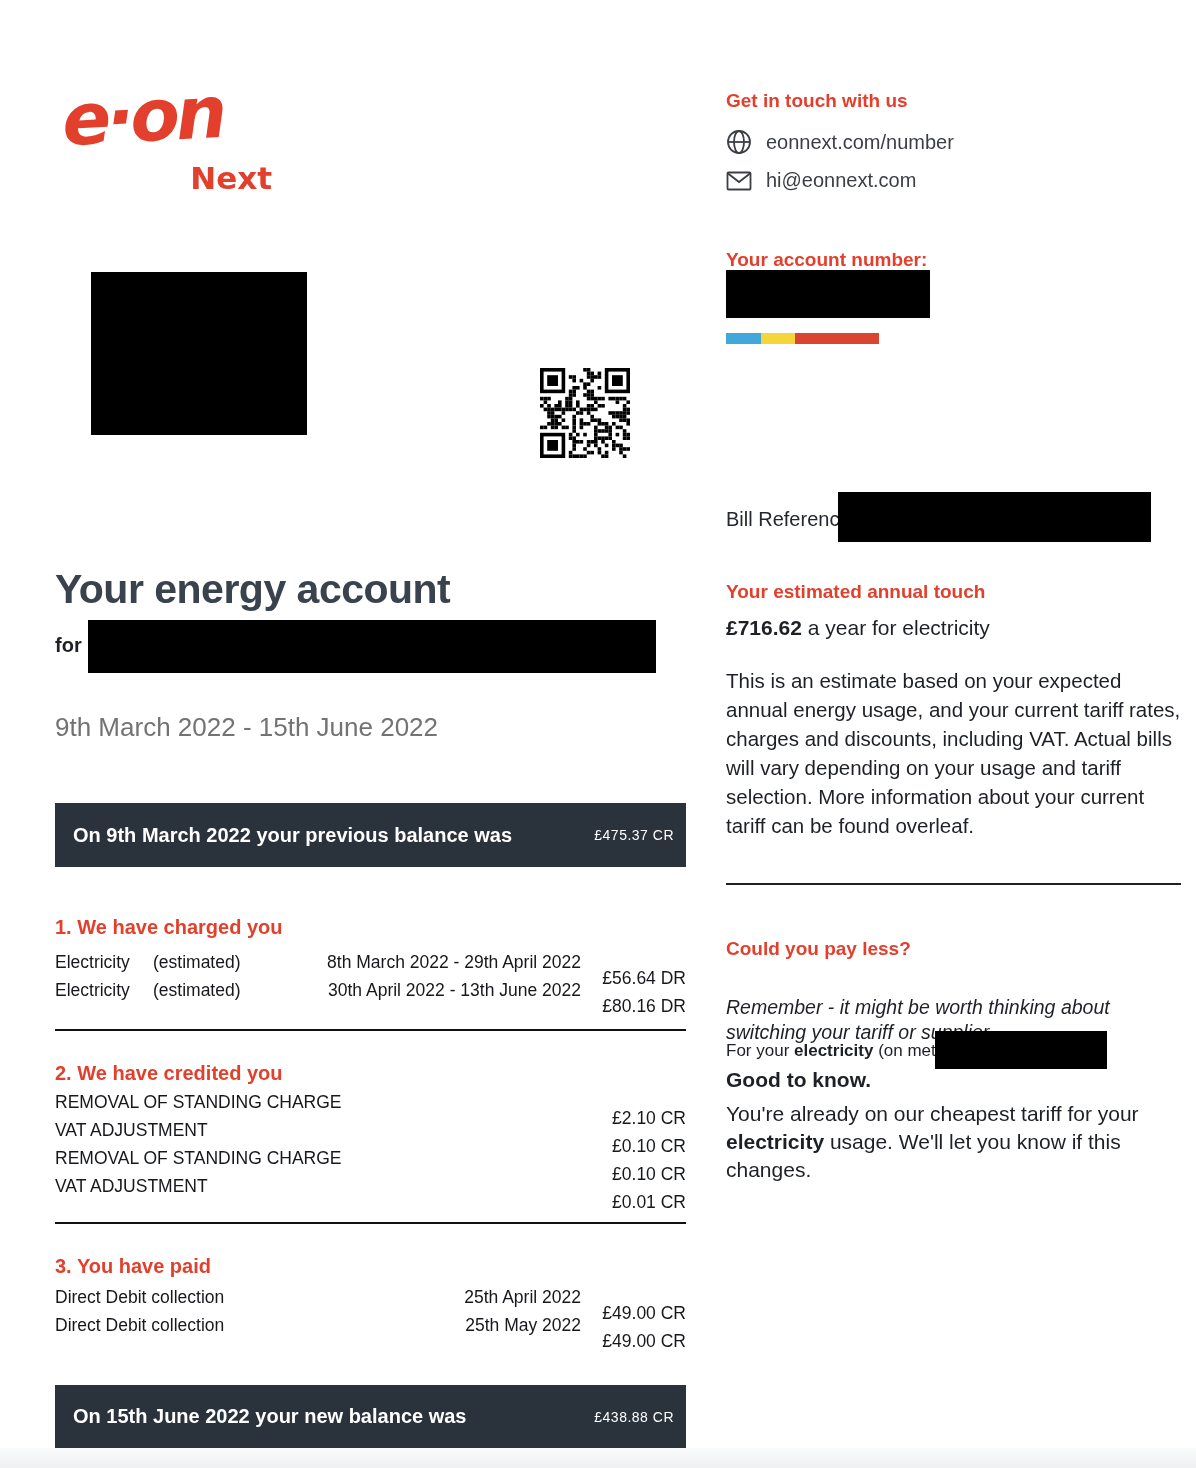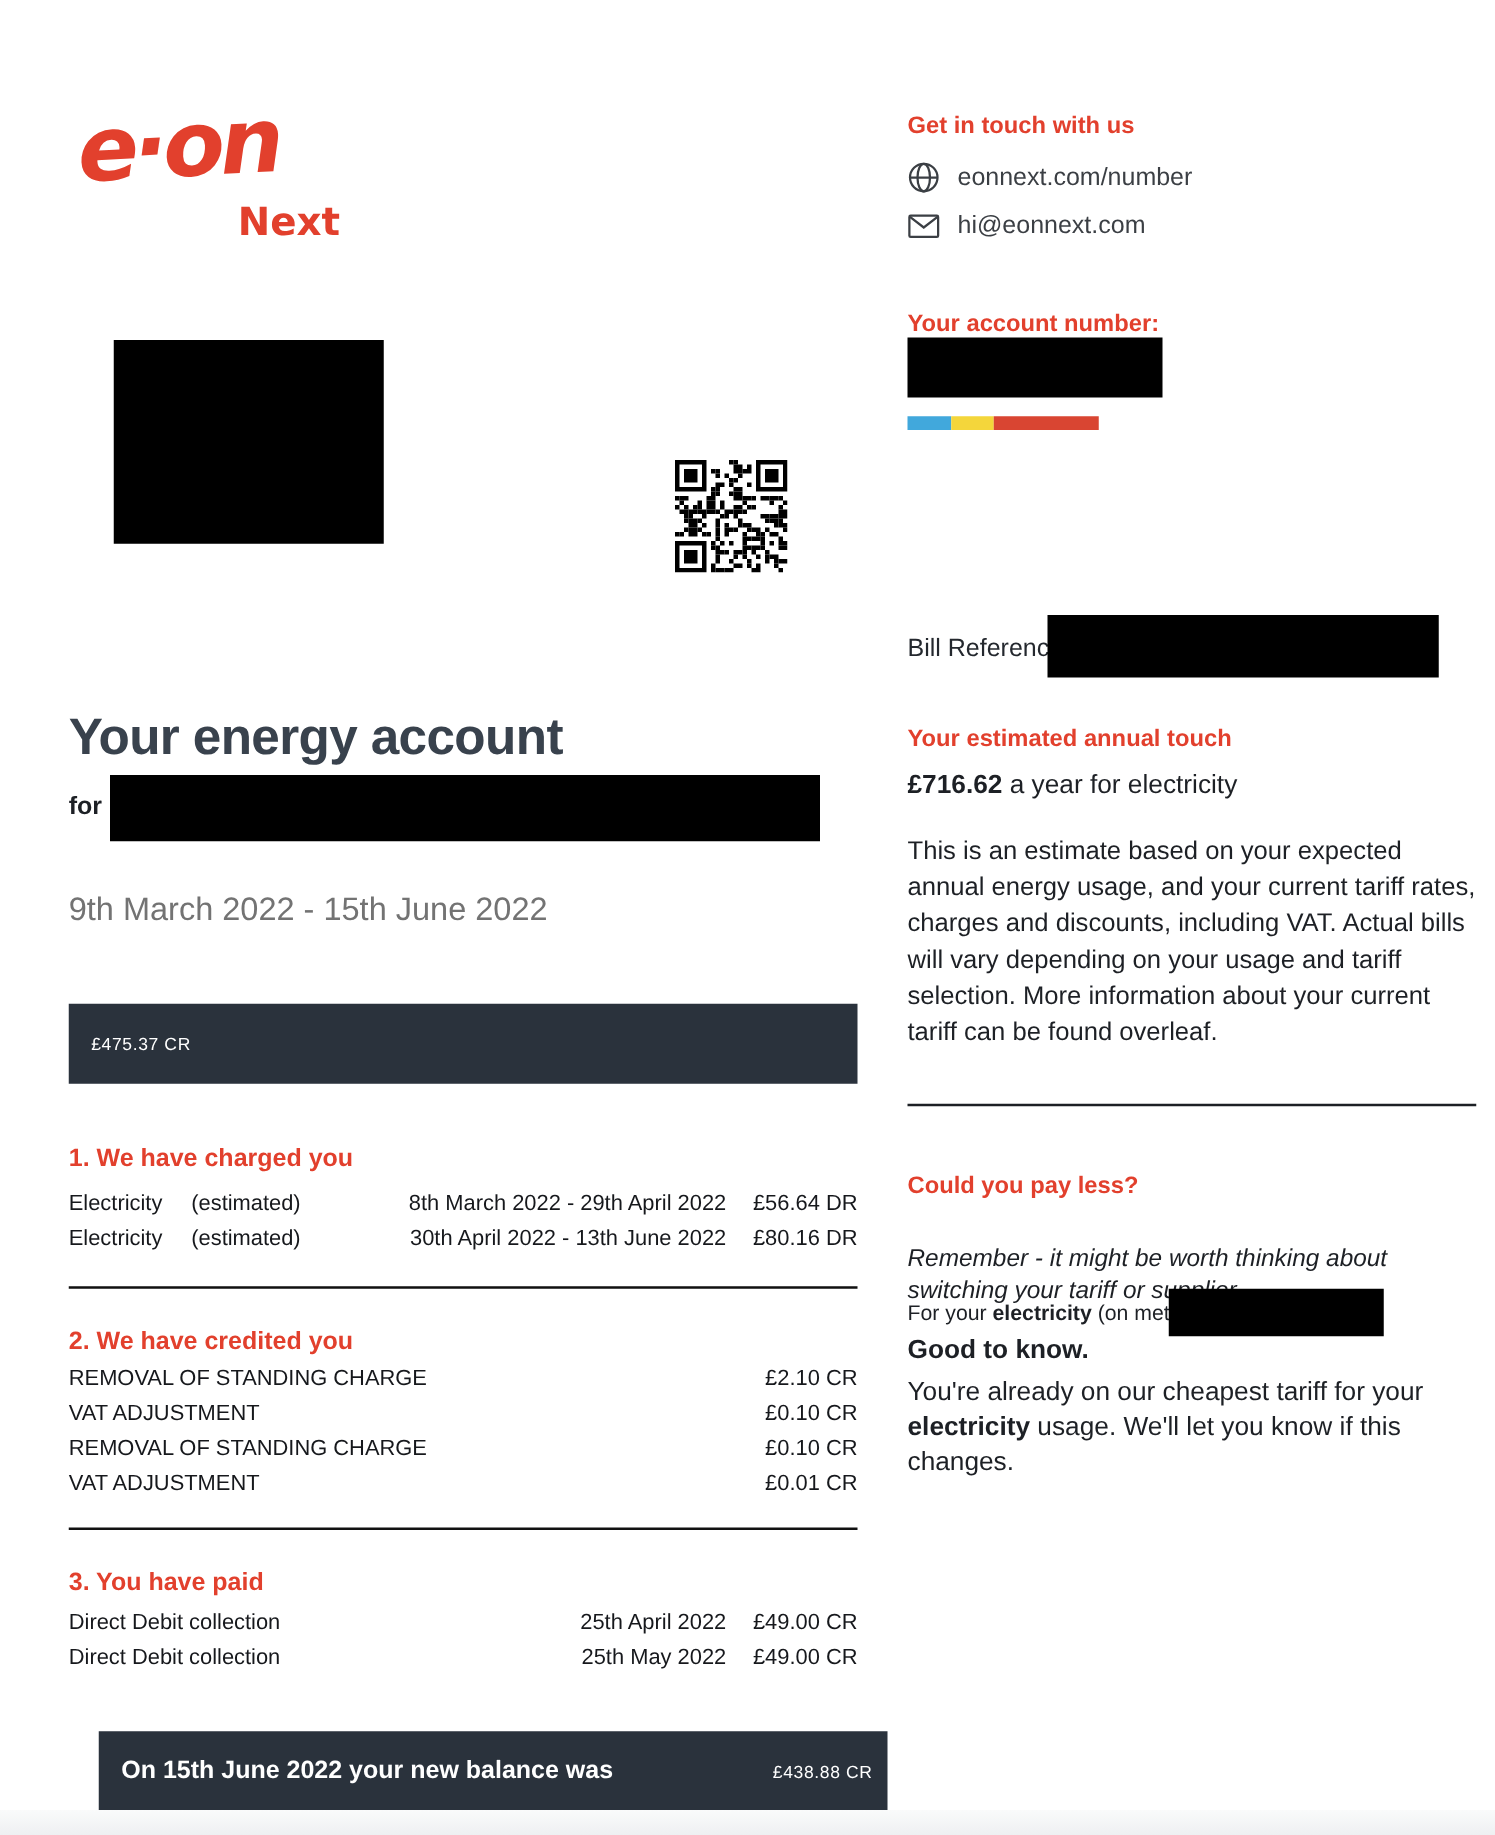--- a/index.html
+++ b/index.html
@@ -62,21 +62,21 @@
   }
   .banner .b-label { font-weight: bold; font-size: 20px; }
   .banner .b-amount { font-size: 14px; font-weight: normal; letter-spacing: 0.5px; }
 
   .sec-head { font-size: 20px; font-weight: bold; color: #e2402d; }
   .sec-rows { left: 55px; width: 631px; }
   .srow { position: relative; height: 28px; font-size: 17.5px; color: #16181c; }
   .srow .c-label  { position: absolute; left: 0; white-space: nowrap; }
   .srow .c-detail { position: absolute; left: 98px; white-space: nowrap; }
   .srow .c-date   { position: absolute; right: 105px; white-space: nowrap; }
-  .srow .c-amount { position: absolute; right: 0; white-space: nowrap; }
+  .srow .c-amount { position: absolute; right: 0; white-space: nowrap; margin-top: 16px; }
   .divline { left: 55px; width: 631px; border-top: 2.5px solid #111; }
 
   .page-foot {
     left: 0; top: 1448px; width: 1196px; height: 20px;
     background: linear-gradient(#fafbfb, #eef0f2);
   }
 
   .qr { image-rendering: pixelated; }
 </style>
 </head>
@@ -301,20 +301,21 @@
     </svg></div>
 
 <div class="abs title" style="left:55px; top:566px;">Your energy account</div>
 
 <div class="abs for-label" style="left:55px; top:634px;">for</div>
 <div class="redact" style="left:88px; top:620px; width:568px; height:53px;"></div>
 
 <div class="abs period" style="left:55px; top:712px;">9th March 2022 - 15th June 2022</div>
 
 <div class="abs banner" style="top:803px;">
+  <span class="b-label">On 9th March 2022 your previous balance was</span>
   <span class="b-amount">£475.37 CR</span>
 </div>
 
 <div class="abs sec-head" style="left:55px; top:916px;">1. We have charged you</div>
 <div class="abs sec-rows" style="top:952px;">
   <div class="srow">
     <span class="c-label">Electricity</span>
     <span class="c-detail">(estimated)</span>
     <span class="c-date">8th March 2022 - 29th April 2022</span>
     <span class="c-amount">£56.64 DR</span>
@@ -356,21 +357,21 @@
     <span class="c-date">25th April 2022</span>
     <span class="c-amount">£49.00 CR</span>
   </div>
   <div class="srow">
     <span class="c-label">Direct Debit collection</span>
     <span class="c-date">25th May 2022</span>
     <span class="c-amount">£49.00 CR</span>
   </div>
 </div>
 
-<div class="abs banner" style="top:1385px; height:63px;margin-left:24px;">
+<div class="abs banner" style="top:1385px; height:63px;">
   <span class="b-label">On 15th June 2022 your new balance was</span>
   <span class="b-amount">£438.88 CR</span>
 </div>
 
 <div class="abs rc red-head" style="top:90px;">Get in touch with us</div>
 
 <div class="abs rc contact-row" style="top:129px;">
   <span>
     <svg width="26" height="26" viewBox="0 0 26 26" fill="none" stroke="#3b3f44" stroke-width="1.8">
       <circle cx="13" cy="13" r="11"></circle>

